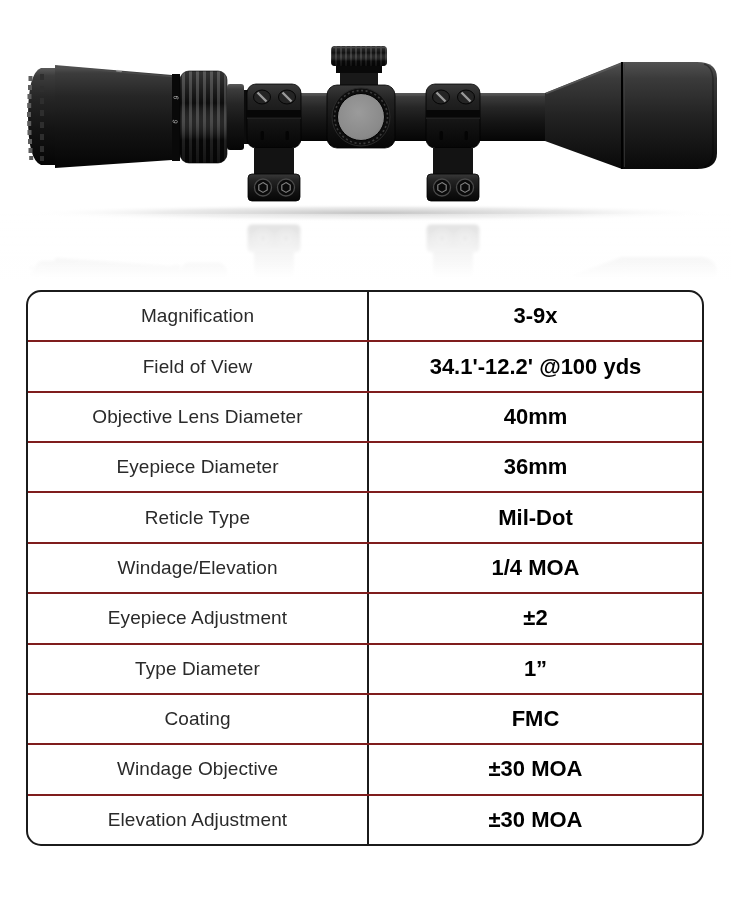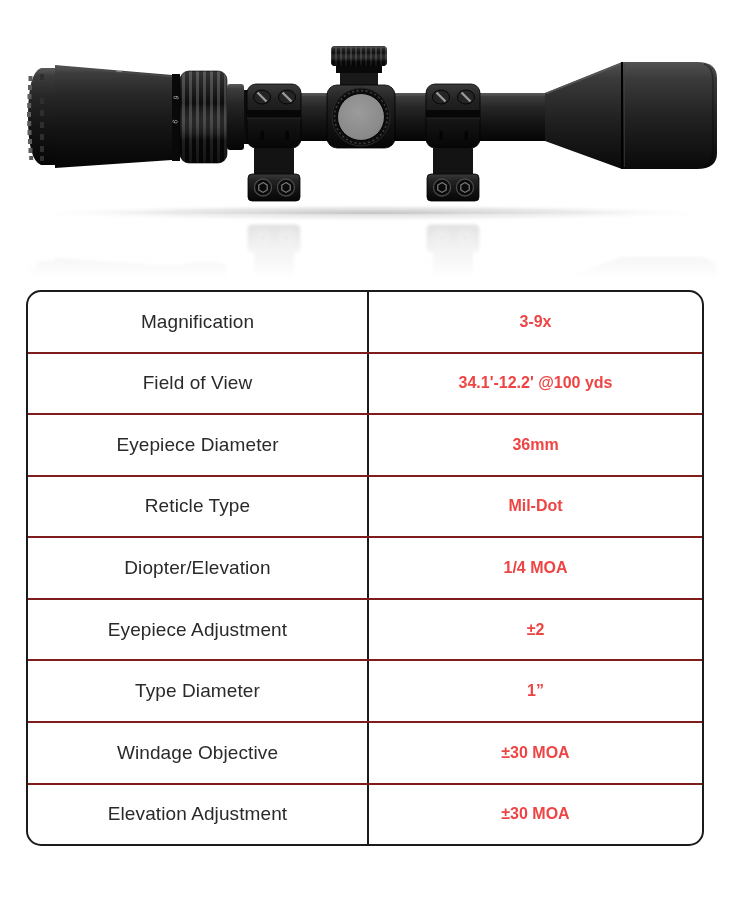--- a/index.html
+++ b/index.html
@@ -31,21 +31,21 @@
     box-sizing: border-box; text-align: center; padding: 0 6px;
   }
   .cell.label {
     flex: 0 0 341px; width: 341px;
     border-right: 2px solid #1b1b1b;
     font-size: 19px; font-weight: 400; color: #2a2a2a;
     letter-spacing: 0.1px;
   }
   .cell.value {
     flex: 1 1 auto;
-    font-size: 16px; font-weight: 700; color: #ef4444;
+    font-size: 22px; font-weight: 700; color: #000000;
   }
 </style>
 </head>
 <body>
 
 <div class="page">
 
   <div class="hero">
     <svg width="731" height="290" viewBox="0 0 731 290" role="img" aria-label="Black 3-9x40 rifle scope with two mounting rings, side view with soft reflection below">
       <defs>
@@ -213,40 +213,48 @@
   <div class="spec-table" id="spec-table">
       <div class="spec-row">
         <div class="cell label">Magnification</div>
         <div class="cell value">3-9x</div>
       </div>
       <div class="spec-row">
         <div class="cell label">Field of View</div>
         <div class="cell value">34.1'-12.2' @100 yds</div>
       </div>
       <div class="spec-row">
+        <div class="cell label">Objective Lens Diameter</div>
+        <div class="cell value">40mm</div>
+      </div>
+      <div class="spec-row">
         <div class="cell label">Eyepiece Diameter</div>
         <div class="cell value">36mm</div>
       </div>
       <div class="spec-row">
         <div class="cell label">Reticle Type</div>
         <div class="cell value">Mil-Dot</div>
       </div>
       <div class="spec-row">
-        <div class="cell label">Diopter/Elevation</div>
+        <div class="cell label">Windage/Elevation</div>
         <div class="cell value">1/4 MOA</div>
       </div>
       <div class="spec-row">
         <div class="cell label">Eyepiece Adjustment</div>
         <div class="cell value">±2</div>
       </div>
       <div class="spec-row">
         <div class="cell label">Type Diameter</div>
         <div class="cell value">1”</div>
       </div>
       <div class="spec-row">
+        <div class="cell label">Coating</div>
+        <div class="cell value">FMC</div>
+      </div>
+      <div class="spec-row">
         <div class="cell label">Windage Objective</div>
         <div class="cell value">±30 MOA</div>
       </div>
       <div class="spec-row">
         <div class="cell label">Elevation Adjustment</div>
         <div class="cell value">±30 MOA</div>
       </div>
     </div>
 
 </div>

